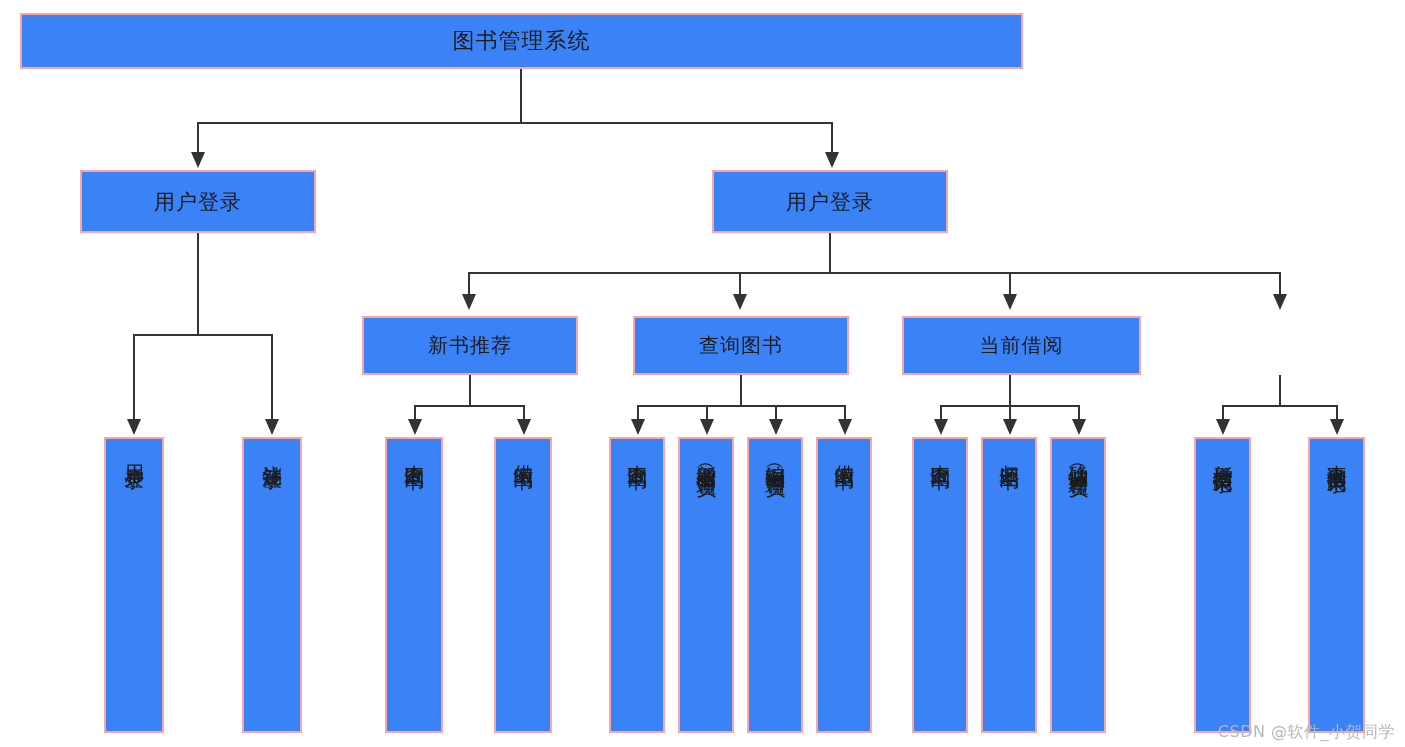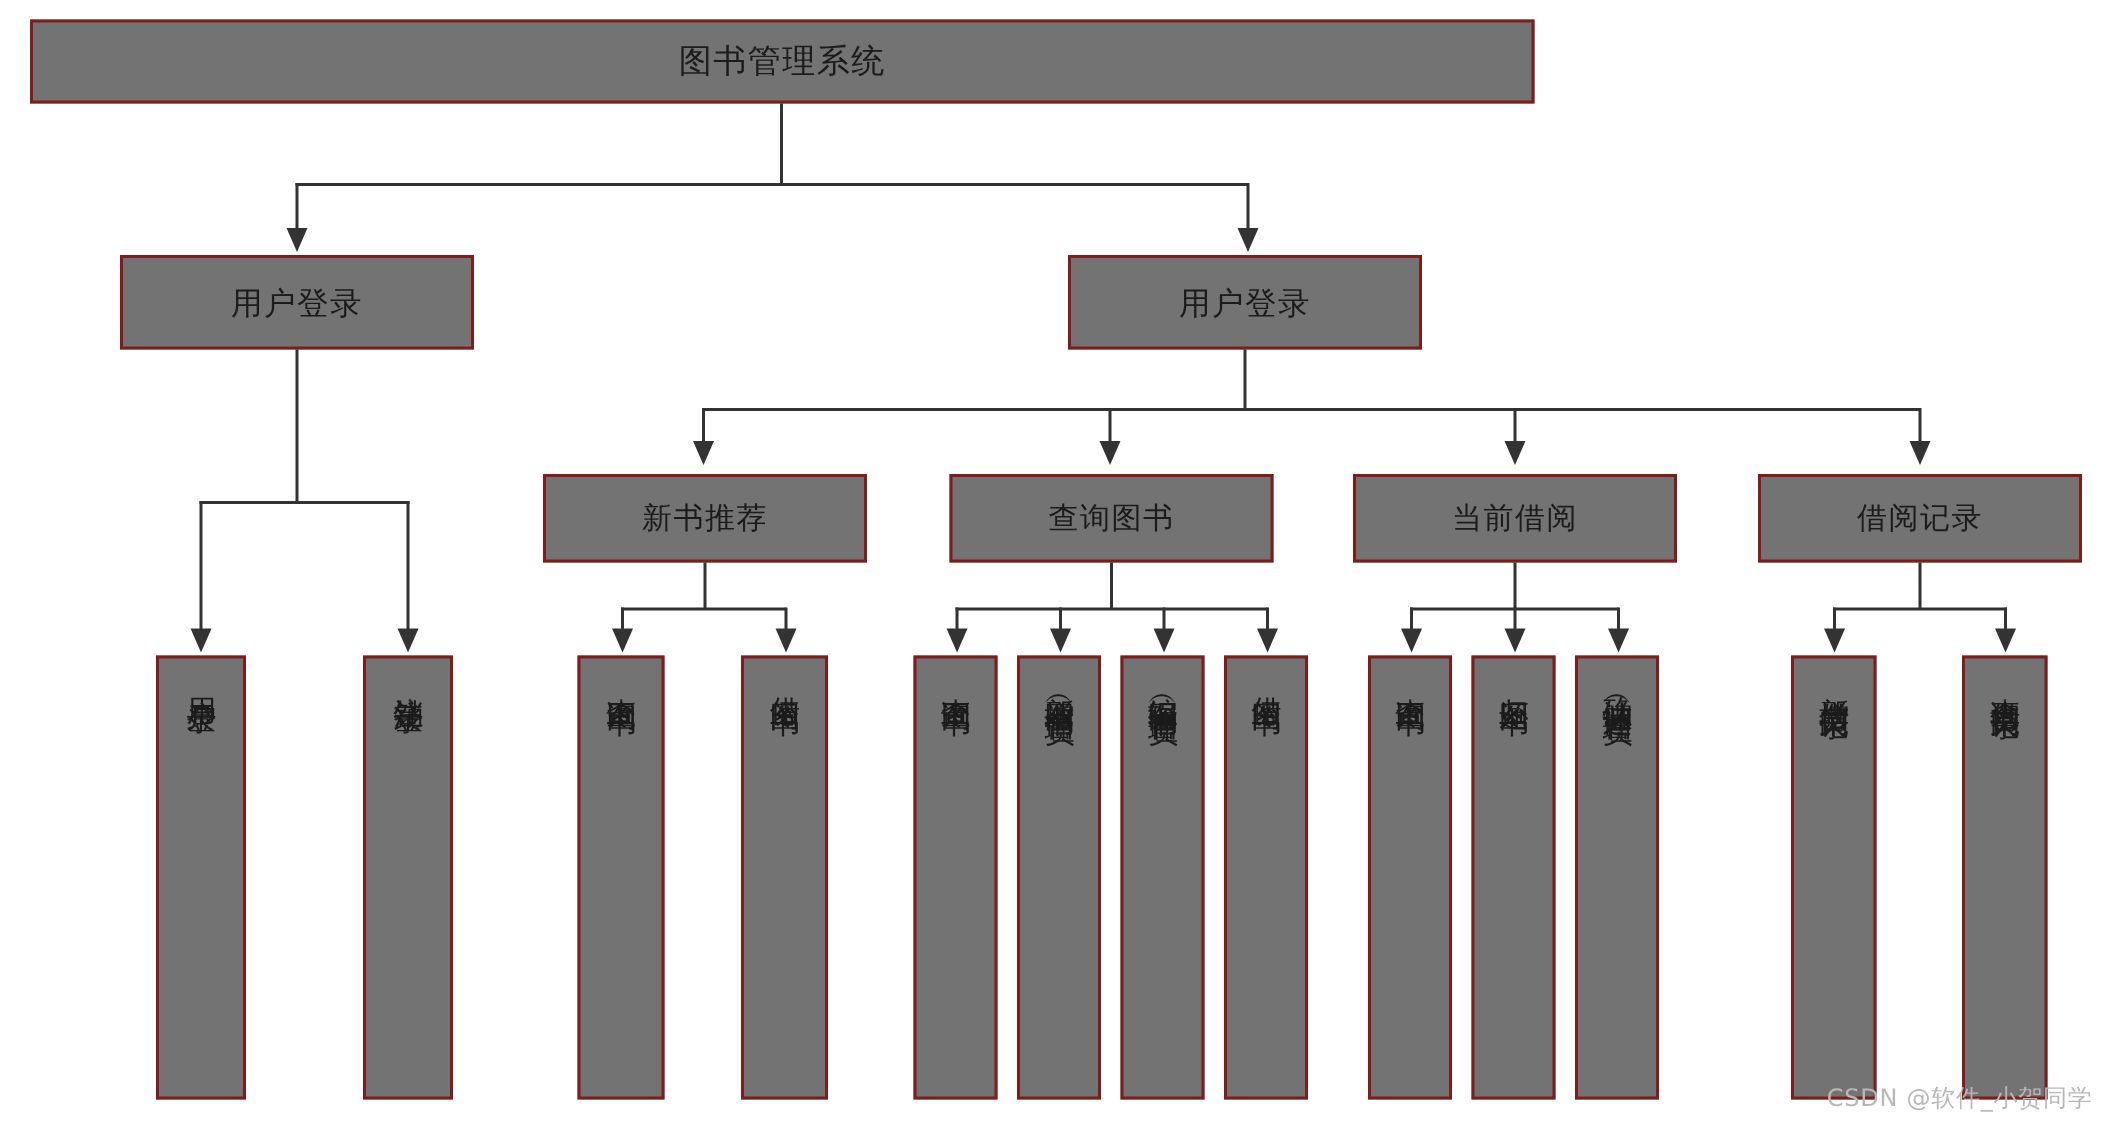--- a/index.html
+++ b/index.html
@@ -14,22 +14,22 @@
     width:1405px;
     height:747px;
     background:#ffffff;
     overflow:hidden;
   }
 
   
   .node{
     position:absolute;
     box-sizing:border-box;
-    background:#737373;
-    border:2px solid #7f1d1d;
+    background:#3b82f6;
+    border:2px solid #fca5a5;
     display:flex;
     align-items:center;
     justify-content:center;
     text-align:center;
     color:#1b1b1b;
   }
   .node.root{ font-size:22px; letter-spacing:1px; }
   .node.lvl1{ font-size:21px; letter-spacing:1px; }
   .node.lvl2{ font-size:20px; letter-spacing:1px; }
 
@@ -114,25 +114,22 @@
   <div class="arrow" style="left:733px;top:294px;"></div>
   <div class="arrow" style="left:1003px;top:294px;"></div>
   <div class="arrow" style="left:1273px;top:294px;"></div>
 
   <div class="node lvl2" style="left:362px;top:316px;width:216px;height:59px;">
     <span>新书推荐</span>
   </div>
   <div class="node lvl2" style="left:633px;top:316px;width:216px;height:59px;">
     <span>查询图书</span>
   </div>
-  <div class="node lvl2" style="left:902px;top:316px;width:216px;height:59px;">
+  <div class="node lvl2" style="left:902px;top:316px;width:239px;height:59px;">
     <span>当前借阅</span>
-  </div>
-  <div class="node lvl2" style="left:1172px;top:316px;width:216px;height:59px;">
-    <span>借阅记录</span>
   </div>
 
   <div class="ln v" style="left:469px;top:375px;height:31px;"></div>
   <div class="ln h" style="left:414px;top:405px;width:110px;"></div>
   <div class="ln v" style="left:414px;top:405px;height:16px;"></div>
   <div class="ln v" style="left:523px;top:405px;height:16px;"></div>
   <div class="arrow" style="left:408px;top:419px;"></div>
   <div class="arrow" style="left:517px;top:419px;"></div>
 
   <div class="ln v" style="left:740px;top:375px;height:31px;"></div>

